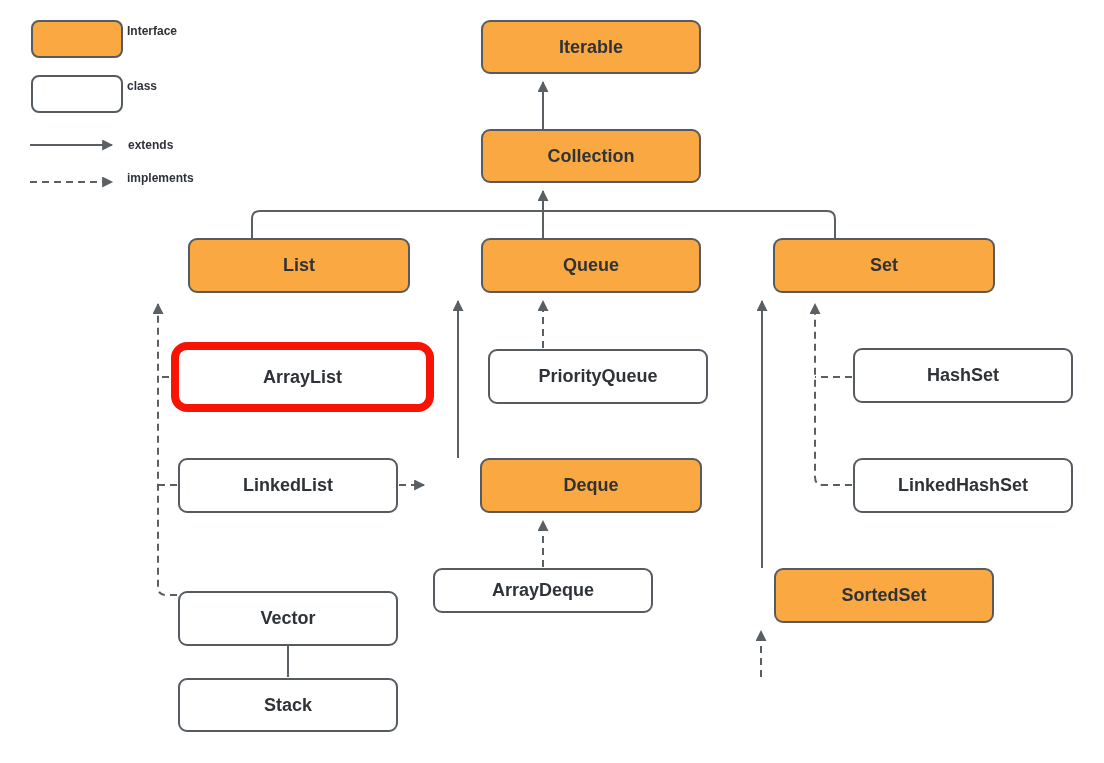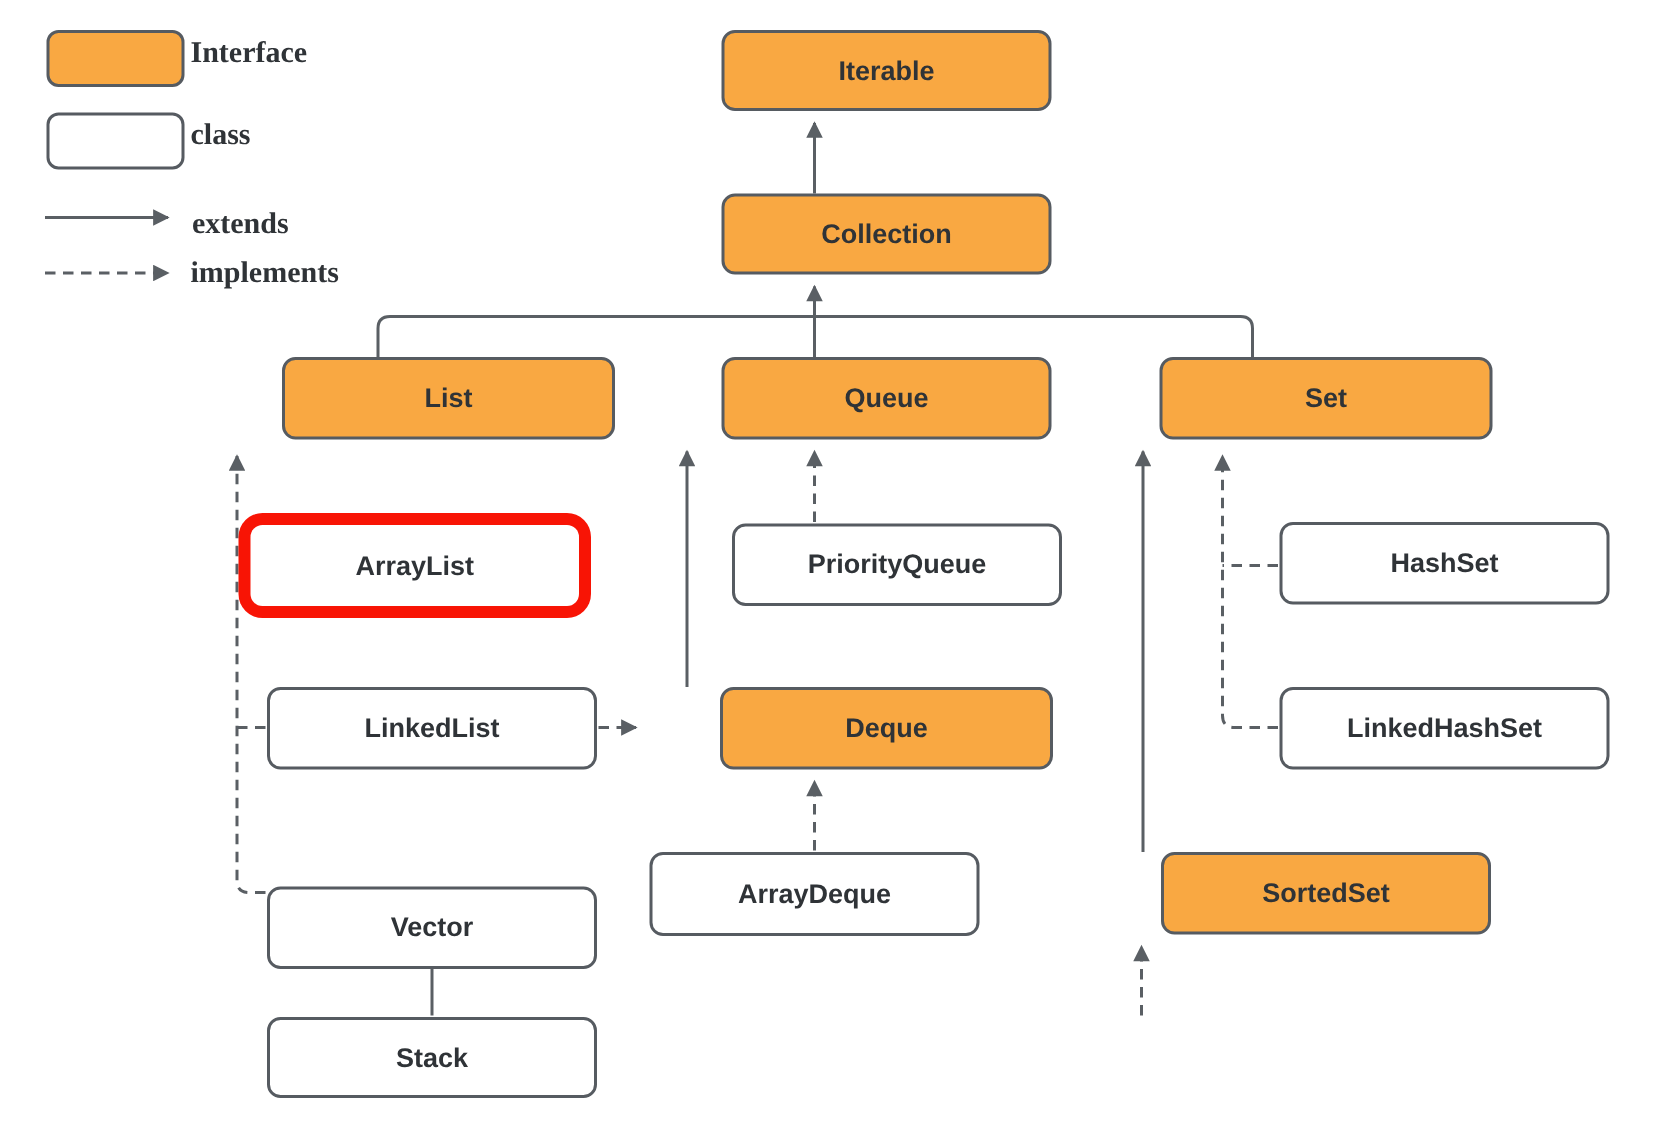--- a/index.html
+++ b/index.html
@@ -29,23 +29,22 @@
     border-color:transparent;border-width:0;
     box-shadow:0 0 0 8px var(--highlight);
     border-radius:8px;
   }
   .swatch{
     position:absolute;box-sizing:border-box;border:2.5px solid var(--border);
     border-radius:8px;background:var(--class-fill);
   }
   .swatch.interface{background:var(--interface-fill);}
   .legend-label{
-    position:absolute;font-size:20px;font-weight:bold;color:var(--text);
+    position:absolute;font-size:12px;font-weight:bold;color:var(--text);
     white-space:nowrap;
-    font-family:Liberation Serif, serif;
   }
   path.edge{stroke:var(--connector);stroke-width:2;fill:none;}
   path.dashed{stroke-dasharray:7 5;}
 </style>
 </head>
 <body>
 
 <div id="canvas">
 
   <svg id="edges" width="1104" height="763" viewBox="0 0 1104 763">
@@ -85,27 +84,27 @@
   <div class="legend-label" style="left:128px;top:138px">extends</div>
   <div class="legend-label" style="left:127px;top:171px">implements</div>
 
   <div class="node interface" style="left:433px;top:20px;width:220px;height:54px">Iterable</div>
   <div class="node interface" style="left:433px;top:129px;width:220px;height:54px">Collection</div>
 
   <div class="node interface" style="left:140px;top:238px;width:222px;height:55px">List</div>
   <div class="node interface" style="left:433px;top:238px;width:220px;height:55px">Queue</div>
   <div class="node interface" style="left:725px;top:238px;width:222px;height:55px">Set</div>
 
-  <div class="node classbox highlighted" style="left:167px;top:350px;width:219px;height:54px">ArrayList</div>
+  <div class="node classbox highlighted" style="left:179px;top:350px;width:247px;height:54px">ArrayList</div>
   <div class="node classbox" style="left:488px;top:349px;width:220px;height:55px">PriorityQueue</div>
   <div class="node classbox" style="left:853px;top:348px;width:220px;height:55px">HashSet</div>
 
   <div class="node classbox" style="left:178px;top:458px;width:220px;height:55px">LinkedList</div>
   <div class="node interface" style="left:432px;top:458px;width:222px;height:55px">Deque</div>
   <div class="node classbox" style="left:853px;top:458px;width:220px;height:55px">LinkedHashSet</div>
 
   <div class="node classbox" style="left:178px;top:591px;width:220px;height:55px">Vector</div>
-  <div class="node classbox" style="left:433px;top:568px;width:220px;height:56px">ArrayDeque</div>
+  <div class="node classbox" style="left:433px;top:568px;width:220px;height:45px">ArrayDeque</div>
   <div class="node interface" style="left:726px;top:568px;width:220px;height:55px">SortedSet</div>
 
   <div class="node classbox" style="left:178px;top:678px;width:220px;height:54px">Stack</div>
 
 </div>
 
 </body></html>

